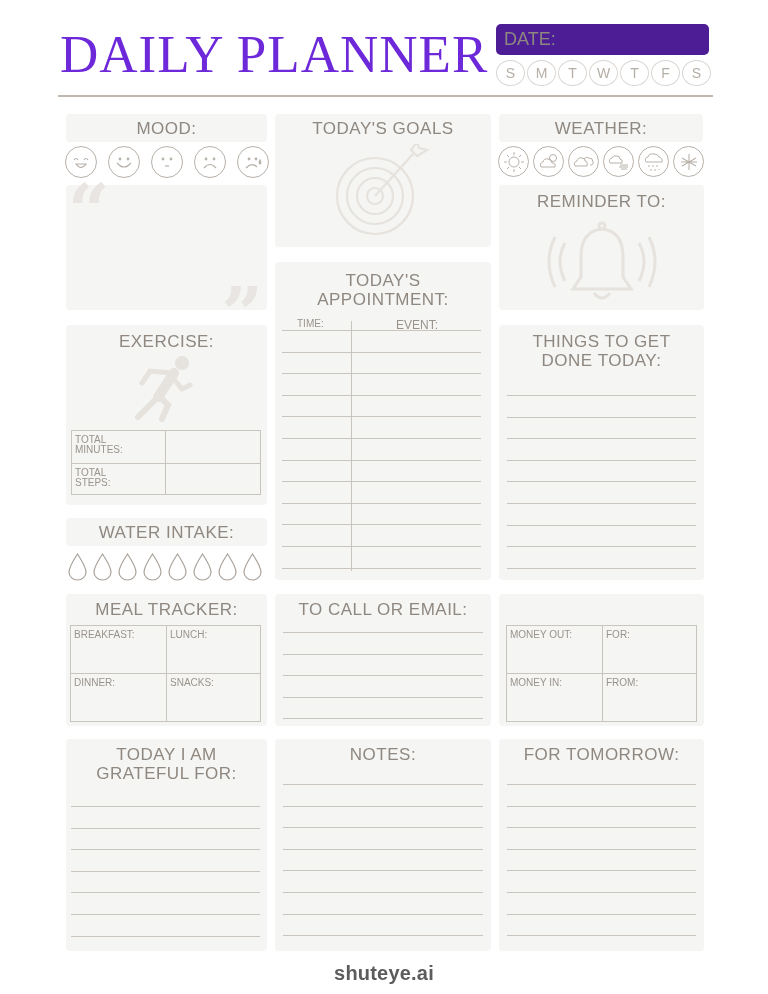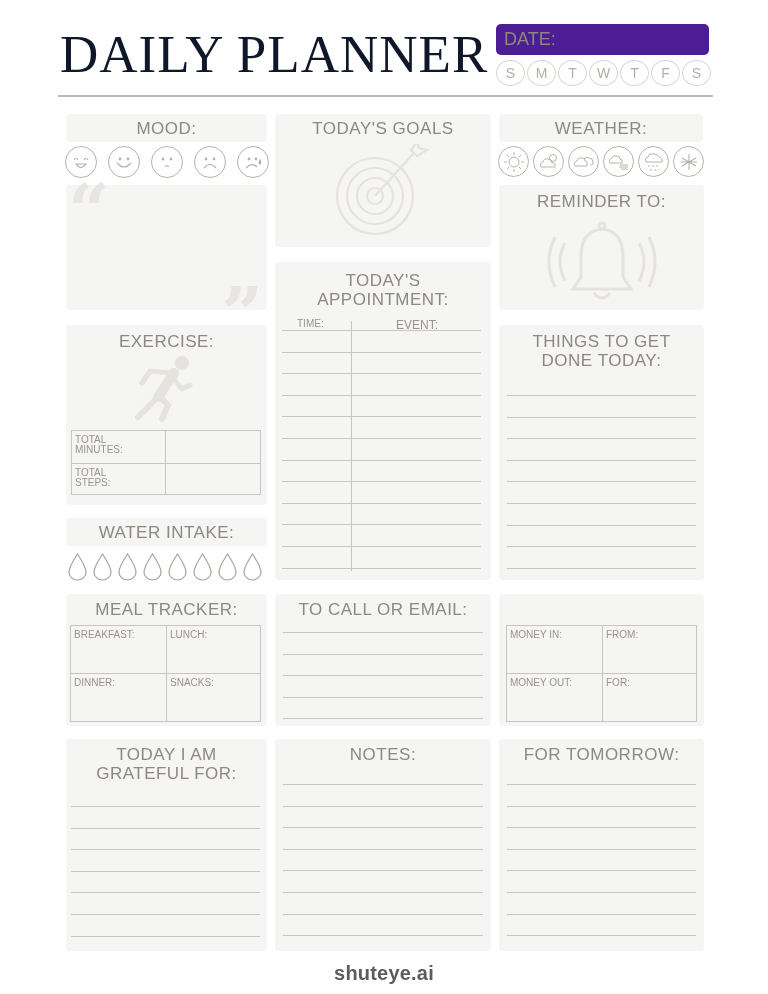--- a/index.html
+++ b/index.html
@@ -2,21 +2,21 @@
 <html><head>
 <meta charset="utf-8">
 <style>
   * { box-sizing: border-box; margin: 0; padding: 0; }
   html, body { width: 768px; height: 994px; background: #ffffff; overflow: hidden; }
   body { position: relative; font-family: "Liberation Sans", sans-serif; color: #8f8880; }
 
   .title {
     position: absolute; left: 60px; top: 24px;
     font-family: "Liberation Serif", "DejaVu Serif", serif;
-    font-size: 53px; letter-spacing: 1px; color: #0f172a; font-weight: normal;
+    font-size: 53px; letter-spacing: 1px; color: #6d28d9; font-weight: normal;
     line-height: 60px;
   }
   .date-box {
     position: absolute; left: 496px; top: 24px; width: 213px; height: 31px;
     background: #4c1d95; border-radius: 5px;
     font-size: 18px; color: #8f8880; padding: 4px 0 0 8px; line-height: 22px;
   }
   .days { position: absolute; left: 496px; top: 60px; display: flex; gap: 2px; }
   .day {
     width: 29px; height: 26px; border: 1px solid #dad6d2; border-radius: 50%;
@@ -297,26 +297,26 @@
     <div class="line" style="margin-bottom:20.6px;"></div>
     <div class="line" style="margin-bottom:20.6px;"></div>
     <div class="line"></div>
   </div>
 </div>
 
 <div class="panel" style="left:499px;top:594px;width:205px;height:132px;">
   <table class="grid" style="left:7px;top:31px;width:191px;">
     <tbody>
         <tr>
+      <td style="height:48px;">MONEY OUT:</td>
+      <td>FOR:</td>
+    </tr>
+    <tr>
       <td style="width:96px;height:48px;">MONEY IN:</td>
       <td>FROM:</td>
-    </tr>
-    <tr>
-      <td style="height:48px;">MONEY OUT:</td>
-      <td>FOR:</td>
     </tr>
   </tbody>
     </table>
 </div>
 
 <div class="panel" style="left:66px;top:739px;width:201px;height:212px;">
   <div class="ptitle" style="padding-top:6px;">TODAY I AM</div>
   <div class="ptitle">GRATEFUL FOR:</div>
   <div class="lines" style="top:67px;left:5px;right:7px;">
     <div class="line" style="margin-bottom:20.6px;"></div>

